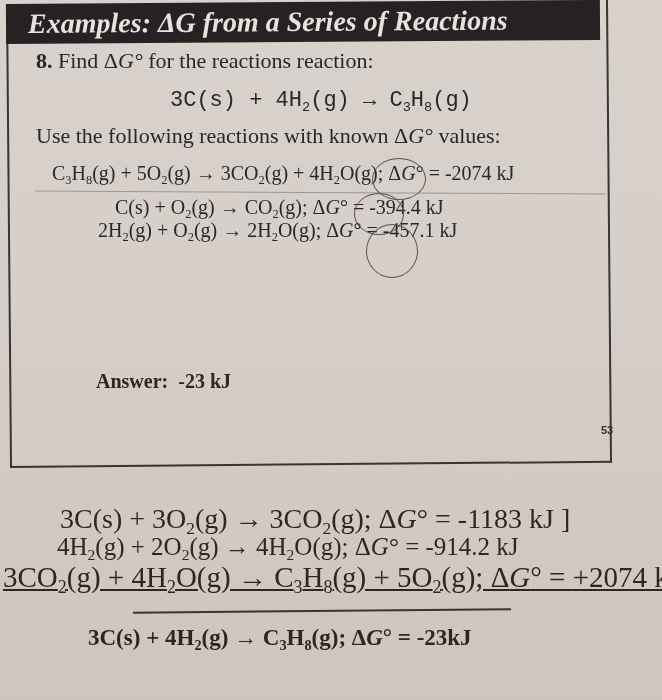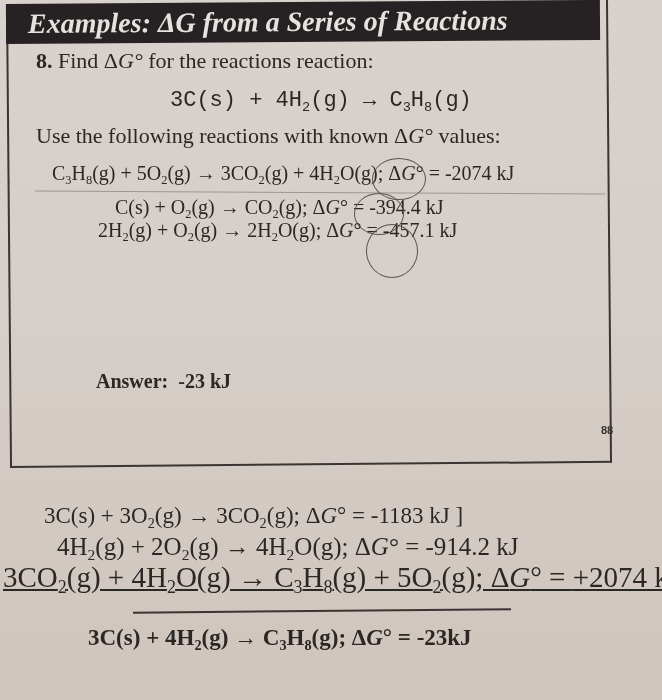--- a/index.html
+++ b/index.html
@@ -37,21 +37,21 @@
   .rxn3 { left: 98px; top: 219px; font-size: 20px; }
   .answer { left: 48px; top: 370px; font-size: 20px; font-weight: bold; margin-left: 48px; }
   .page-num { left: 601px; top: 424px; font-size: 11px; font-family: "Liberation Sans", sans-serif; color: #3b3532; font-weight: bold; }
   .hand-underline {
     position: absolute; left: 35px; top: 192px; width: 570px; height: 1px;
     background: #9e9690; transform: rotate(0.3deg);
   }
   .circle {
     position: absolute; border: 1.2px solid #5a534f; border-radius: 50%;
   }
-  .w1 { left: 44px; top: 503px; font-size: 23px; text-align: center; }
+  .w1 { left: 60px; top: 503px; font-size: 28px; text-align: center; }
   .w2 { left: 57px; top: 533px; font-size: 25px; }
   .w3 { left: 3px; top: 561px; font-size: 29px; text-decoration: underline; }
   .w-rule {
     position: absolute; left: 133px; top: 610px; width: 378px; height: 1.5px;
     background: #3a3533; transform: rotate(-0.5deg);
   }
   .w4 { left: 88px; top: 625px; font-size: 23px; font-weight: bold; }
 </style>
 </head>
 <body>
@@ -80,19 +80,19 @@
 <div class="line rxn2">C(s) + O<span class="sub">2</span>(g) → CO<span class="sub">2</span>(g); Δ<span class="it">G</span>° = <span>-394.4 kJ</span></div>
 <div class="circle" style="left:354px;top:193px;width:48px;height:40px;"></div>
 
 <div class="line rxn3">2H<span class="sub">2</span>(g) + O<span class="sub">2</span>(g) → 2H<span class="sub">2</span>O(g); Δ<span class="it">G</span>° = <span>-457.1 kJ</span></div>
 <div class="circle" style="left:366px;top:224px;width:50px;height:52px;"></div>
 
 <div class="line answer">
   <span>Answer:</span>&nbsp;&nbsp;<span>-23 kJ</span>
 </div>
 
-<div class="line page-num">88</div>
+<div class="line page-num">53</div>
 
 <div class="line w1">3C(s) + 3O<span class="sub">2</span>(g) → 3CO<span class="sub">2</span>(g); Δ<span class="it">G</span>° = <span>-1183 kJ ]</span></div>
 <div class="line w2">4H<span class="sub">2</span>(g) + 2O<span class="sub">2</span>(g) → 4H<span class="sub">2</span>O(g); Δ<span class="it">G</span>° = <span>-914.2 kJ</span></div>
 <div class="line w3">3CO<span class="sub">2</span>(g) + 4H<span class="sub">2</span>O(g) → C<span class="sub">3</span>H<span class="sub">8</span>(g) + 5O<span class="sub">2</span>(g); Δ<span class="it">G</span>° = <span>+2074 kJ</span></div>
 <div class="w-rule"></div>
 <div class="line w4">3C(s) + 4H<span class="sub">2</span>(g) → C<span class="sub">3</span>H<span class="sub">8</span>(g); Δ<span class="it">G</span>° = <span>-23kJ</span></div>
 
 </body></html>

